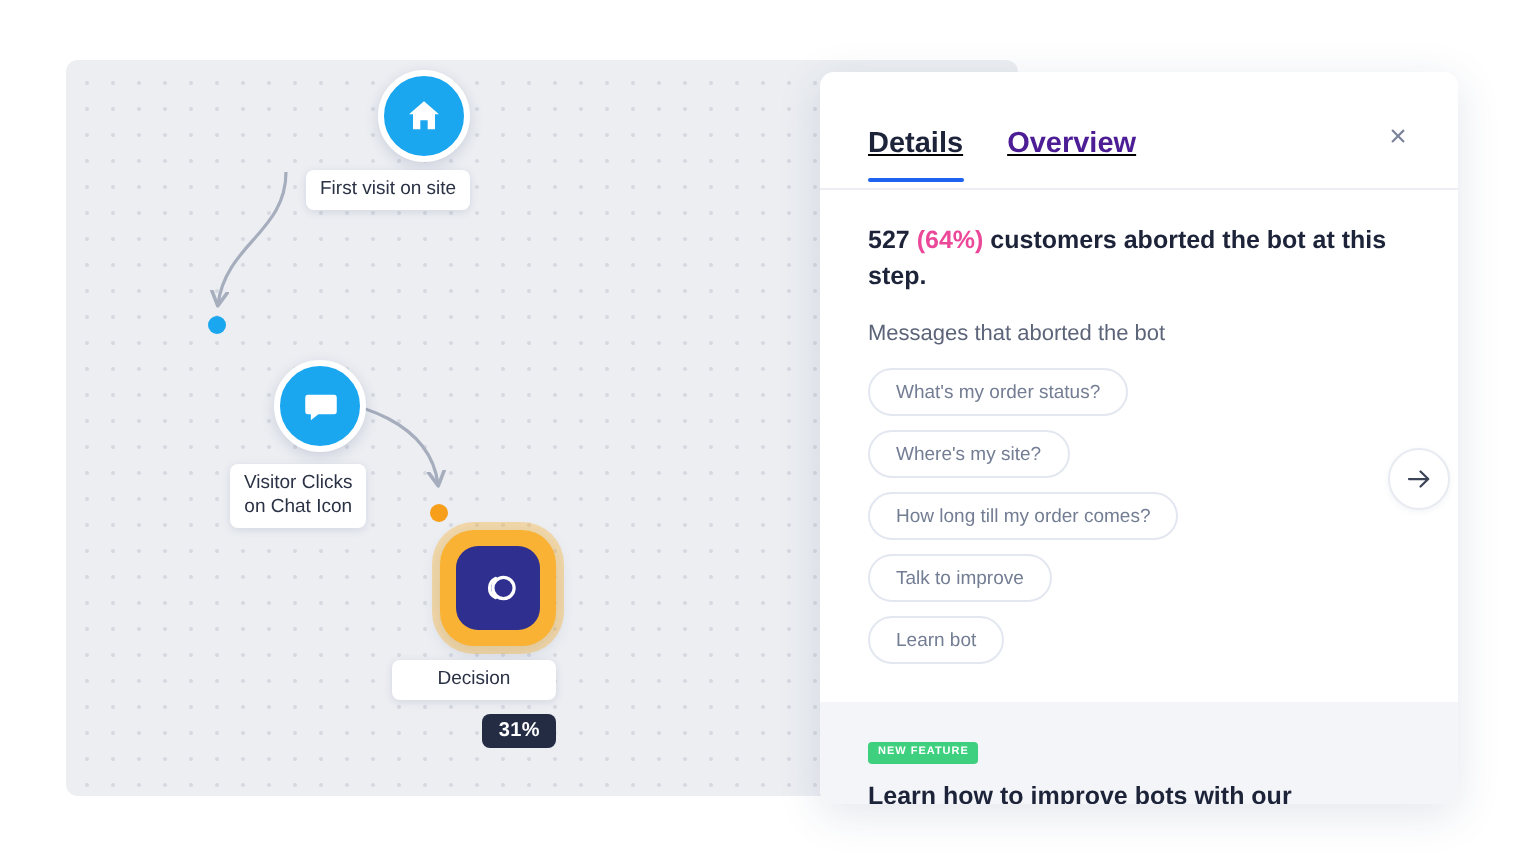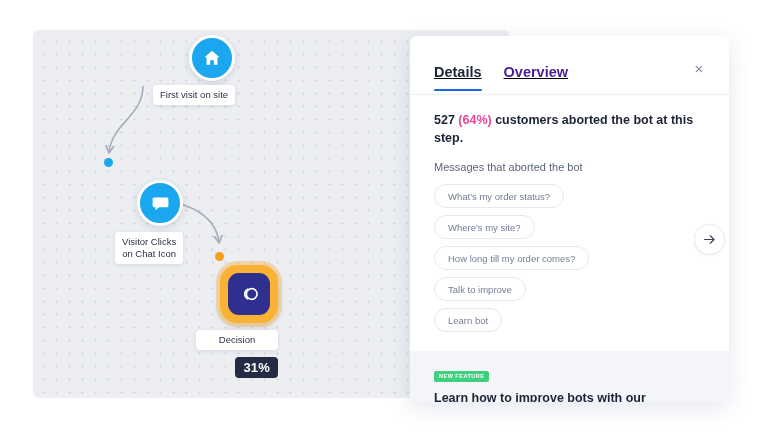--- a/index.html
+++ b/index.html
@@ -91,21 +91,21 @@
     background: #2e2f8f;
     display: flex;
     align-items: center;
     justify-content: center;
   }
   #node-decision .node-label { margin-top: 7px; min-width: 68px; }
   .pct-badge {
     margin-top: 7px;
     background: #242c44;
     color: #ffffff;
-    font-size: 13px;
+    font-size: 10px;
     font-weight: bold;
     border-radius: 4px;
     padding: 3px 8px;
     letter-spacing: 0.2px;
     margin-left: 20px;
   }
 
   
   .dot {
     position: absolute;

